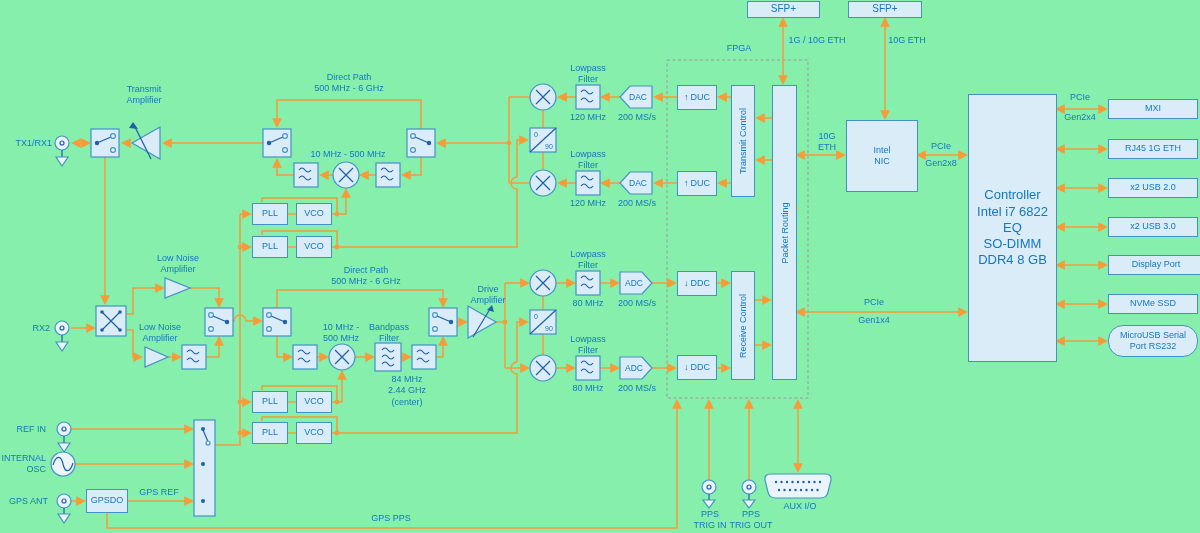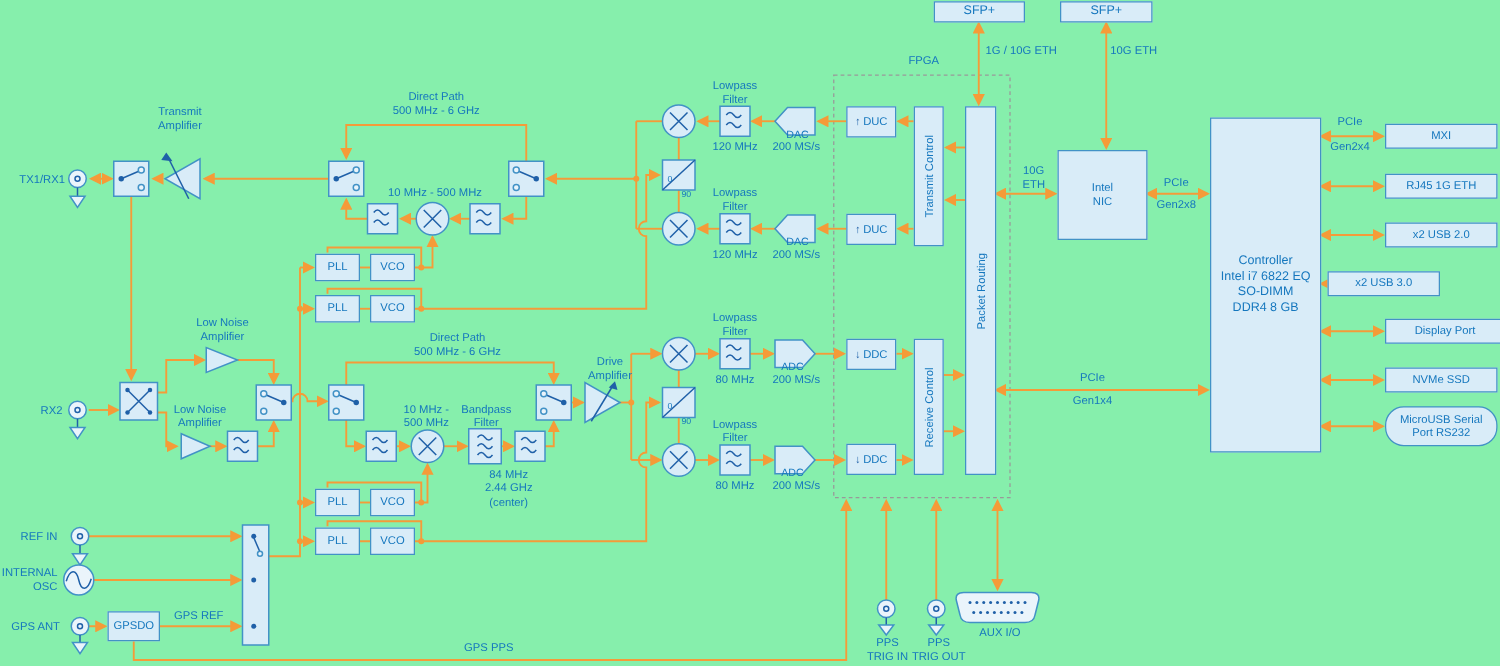--- a/index.html
+++ b/index.html
@@ -9,21 +9,21 @@
        display:flex;align-items:center;justify-content:center;text-align:center;
        font-size:9px;line-height:1.25;white-space:pre-line;box-sizing:border-box;}
   .vbox{position:absolute;background:#D9ECF8;border:1px solid #4292C6;box-sizing:border-box;}
   .vtext{position:absolute;top:50%;left:50%;transform:translate(-50%,-50%) rotate(-90deg);
          white-space:nowrap;color:#1577BE;font-size:9px;}
   .lbl{position:absolute;color:#1577BE;font-size:9px;line-height:1.25;text-align:center;
        white-space:pre-line;transform:translateX(-50%);}
   .lbl-r{position:absolute;color:#1577BE;font-size:9px;line-height:1.25;text-align:right;
        white-space:pre-line;}
   .plabel{position:absolute;color:#1577BE;font-size:8.5px;transform:translate(-50%,-50%);
-       white-space:nowrap;margin-top:10px;}
+       white-space:nowrap;}
   .tiny{font-size:7px;}
   .fs10{font-size:10px;}
   .glyph{color:#1F60A8;font-weight:bold;margin-right:2px;font-size:9px;}
   svg{position:absolute;left:0;top:0;}
   .w{stroke:#F59B38;stroke-width:1.5;fill:none;}
   .sym{fill:#D9ECF8;stroke:#4292C6;stroke-width:1.2;}
   .symline{stroke:#1F60A8;stroke-width:1.2;fill:none;}
   .conn{fill:#EAF4FB;stroke:#4292C6;stroke-width:1.2;}
   .dotb{fill:#1F60A8;}
   .doto{fill:#F59B38;}
@@ -389,29 +389,29 @@
     </div>
 <div class="vbox" style="left:731px;top:271px;width:24px;height:109px;">
       <span class="vtext">Receive Control</span>
     </div>
 <div class="vbox" style="left:772px;top:85px;width:25px;height:295px;">
       <span class="vtext">Packet Routing</span>
     </div>
 
 <div class="box" style="left:846px;top:120px;width:72px;height:72px;"><span>Intel
 NIC</span></div>
-<div class="box" style="left:968px;top:94px;width:89px;height:268px;font-size:10px;"><span>Controller
+<div class="box" style="left:968px;top:94px;width:89px;height:268px;font-size:13px;"><span>Controller
 Intel i7 6822 EQ
 SO-DIMM
 DDR4 8 GB</span></div>
 
 <div class="box" style="left:1108px;top:99px;width:90px;height:20px;"><span>MXI</span></div>
 <div class="box" style="left:1108px;top:139px;width:90px;height:20px;"><span>RJ45 1G ETH</span></div>
 <div class="box" style="left:1108px;top:178px;width:90px;height:20px;"><span>x2 USB 2.0</span></div>
-<div class="box" style="left:1062px;top:217px;width:90px;height:20px;"><span>x2 USB 3.0</span></div>
+<div class="box" style="left:1108px;top:217px;width:90px;height:20px;"><span>x2 USB 3.0</span></div>
 <div class="box" style="left:1108px;top:255px;width:96px;height:20px;"><span>Display Port</span></div>
 <div class="box" style="left:1108px;top:294px;width:90px;height:20px;"><span>NVMe SSD</span></div>
 <div class="box" style="left:1108px;top:325px;width:90px;height:32px;border-radius:15px;"><span>MicroUSB Serial
 Port RS232</span></div>
 
 <div class="box" style="left:252px;top:203px;width:36px;height:22px;"><span>PLL</span></div>
 <div class="box" style="left:296px;top:203px;width:36px;height:22px;"><span>VCO</span></div>
 <div class="box" style="left:252px;top:236px;width:36px;height:22px;"><span>PLL</span></div>
 <div class="box" style="left:296px;top:236px;width:36px;height:22px;"><span>VCO</span></div>
 <div class="box" style="left:252px;top:391px;width:36px;height:22px;"><span>PLL</span></div>

